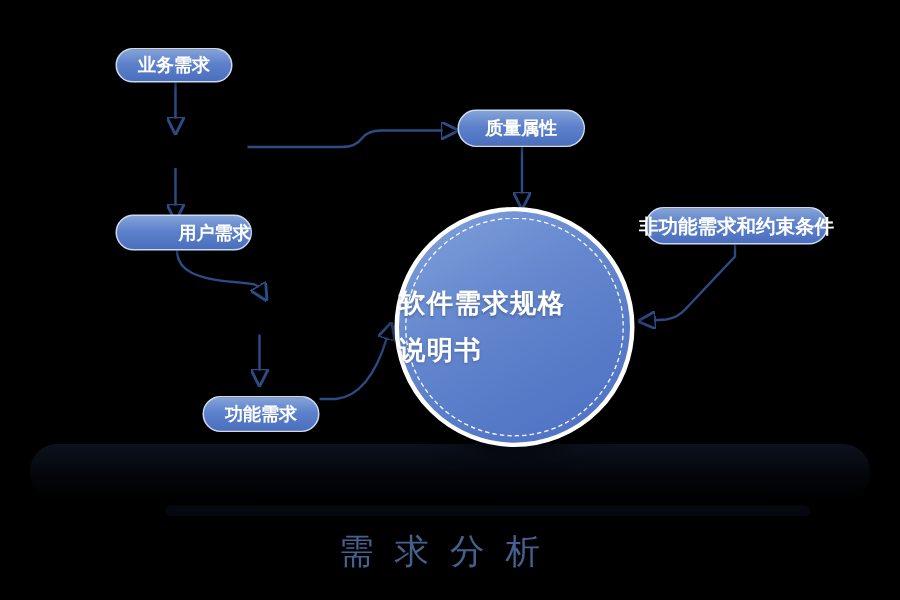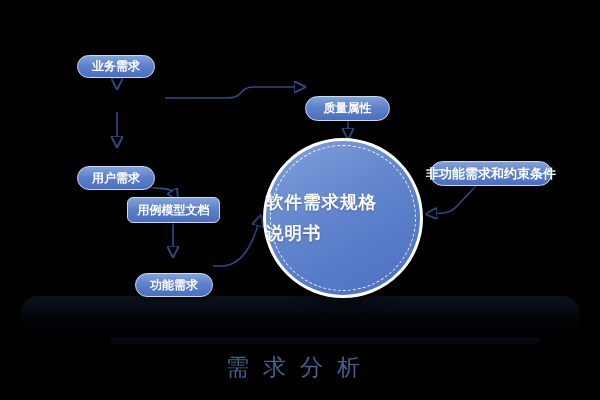--- a/index.html
+++ b/index.html
@@ -50,28 +50,28 @@
     justify-content: center;
     color: #ffffff;
     font-weight: bold;
     font-size: 12px;
     background: linear-gradient(180deg, #84a3d8 0%, #5e81cb 45%, #4a6fbe 100%);
     border: 1.5px solid #ccdaf1;
     box-sizing: border-box;
     box-shadow: 0 1px 4px rgba(0,0,0,0.6);
     white-space: nowrap;
   }
-  .pill { border-radius: 14px; margin-top: 23px; }
+  .pill { border-radius: 14px; }
   .rect { border-radius: 6px; }
 
   #node-business   { left: 77px;  top: 32px;  width: 78px;  height: 23px; }
   #node-vision     { left: 70px;  top: 85px;  width: 95px;  height: 27px; }
-  #node-user       { left: 77px;  top: 143px; width: 78px;  height: 24px; }
+  #node-user       { left: 77px;  top: 143px; width: 91px;  height: 24px; justify-content: flex-end; }
   #node-usecase    { left: 127px; top: 197px; width: 93px;  height: 26px; }
-  #node-functional { left: 135px; top: 250px; width: 78px;  height: 24px; }
+  #node-functional { left: 135px; top: 264px; width: 78px;  height: 24px; }
   #node-quality    { left: 305px; top: 73px;  width: 85px;  height: 25px; }
   #node-nonfunc    { left: 430px; top: 138px; width: 122px; height: 25px; font-size: 13px; }
 
   
   .big-circle {
     position: absolute;
     left: 263px; top: 138px;
     width: 160px; height: 160px;
     border-radius: 50%;
     background: linear-gradient(150deg, #83a2db 0%, #6487ce 40%, #4b6ec2 100%);
@@ -136,23 +136,20 @@
 
   <div class="node pill" id="node-business">
     <span>业务需求</span>
   </div>
 
 
   <div class="node pill" id="node-user">
     <span>用户需求</span>
   </div>
 
-  <div class="node rect" id="node-usecase">
-    <span>用例模型文档</span>
-  </div>
 
   <div class="node pill" id="node-functional">
     <span>功能需求</span>
   </div>
 
   <div class="node pill" id="node-quality">
     <span>质量属性</span>
   </div>
 
   <div class="node pill" id="node-nonfunc">

